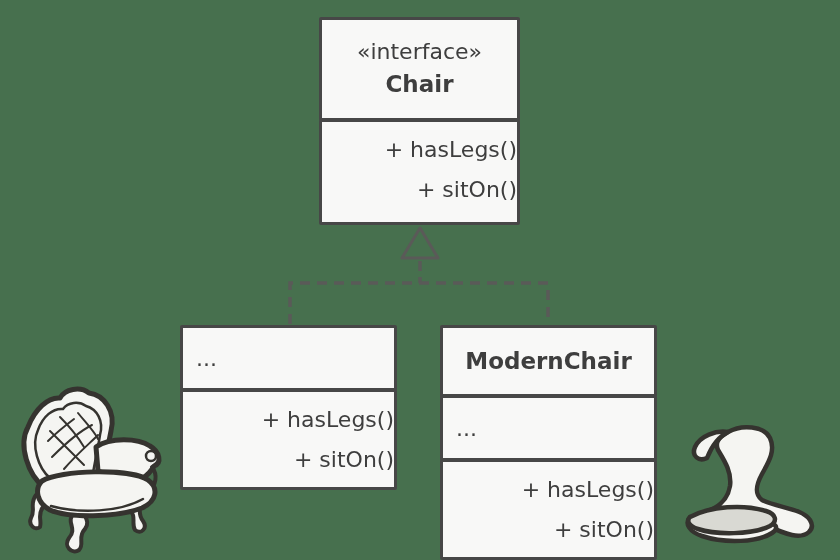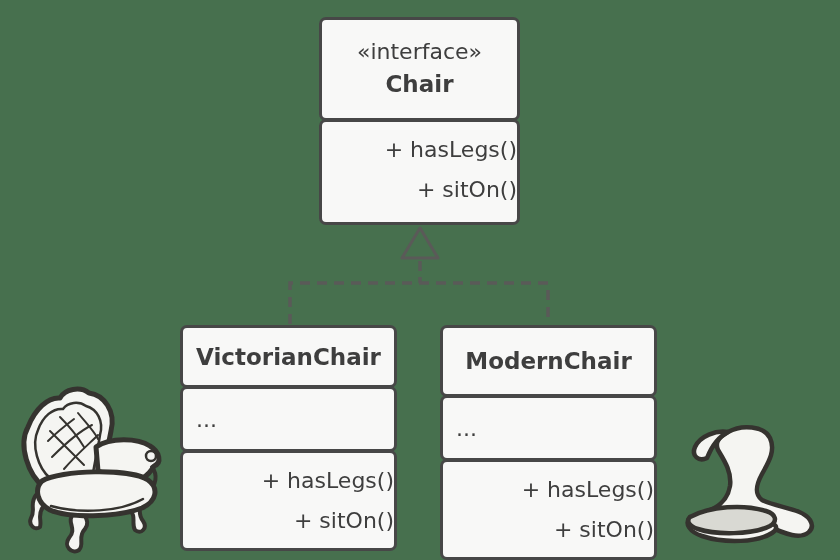--- a/index.html
+++ b/index.html
@@ -19,21 +19,21 @@
     pointer-events:none;
   }
   .uml-box{
     position:absolute;
     color:#3e3e3e;
   }
   .comp{
     box-sizing:border-box;
     background:#f8f8f7;
     border:3px solid #474747;
-    border-radius:7px;
+    border-radius:2px;
     overflow:hidden;
   }
   .comp + .comp{margin-top:-2px;}
   .title-comp{
     display:flex;flex-direction:column;
     align-items:center;justify-content:center;
   }
   .stereotype{
     font-size:22px;line-height:30px;
     white-space:nowrap;
@@ -72,23 +72,20 @@
       <div class="stereotype">«interface»</div>
       <div class="class-name">Chair</div>
     </div>
     <div class="comp methods-comp" style="height:106px;">
       <div class="method-line">+ hasLegs()</div>
       <div class="method-line">+ sitOn()</div>
     </div>
   </div>
 
   <div class="uml-box" style="left:180px;top:325px;width:217px;">
-    <div class="comp title-comp" style="height:63px;">
-      <div class="class-name">VictorianChair</div>
-    </div>
     <div class="comp fields-comp" style="height:66px;">
       <span>...</span>
     </div>
     <div class="comp methods-comp" style="height:101px;">
       <div class="method-line">+ hasLegs()</div>
       <div class="method-line">+ sitOn()</div>
     </div>
   </div>
 
   <div class="uml-box" style="left:440px;top:325px;width:217px;">

